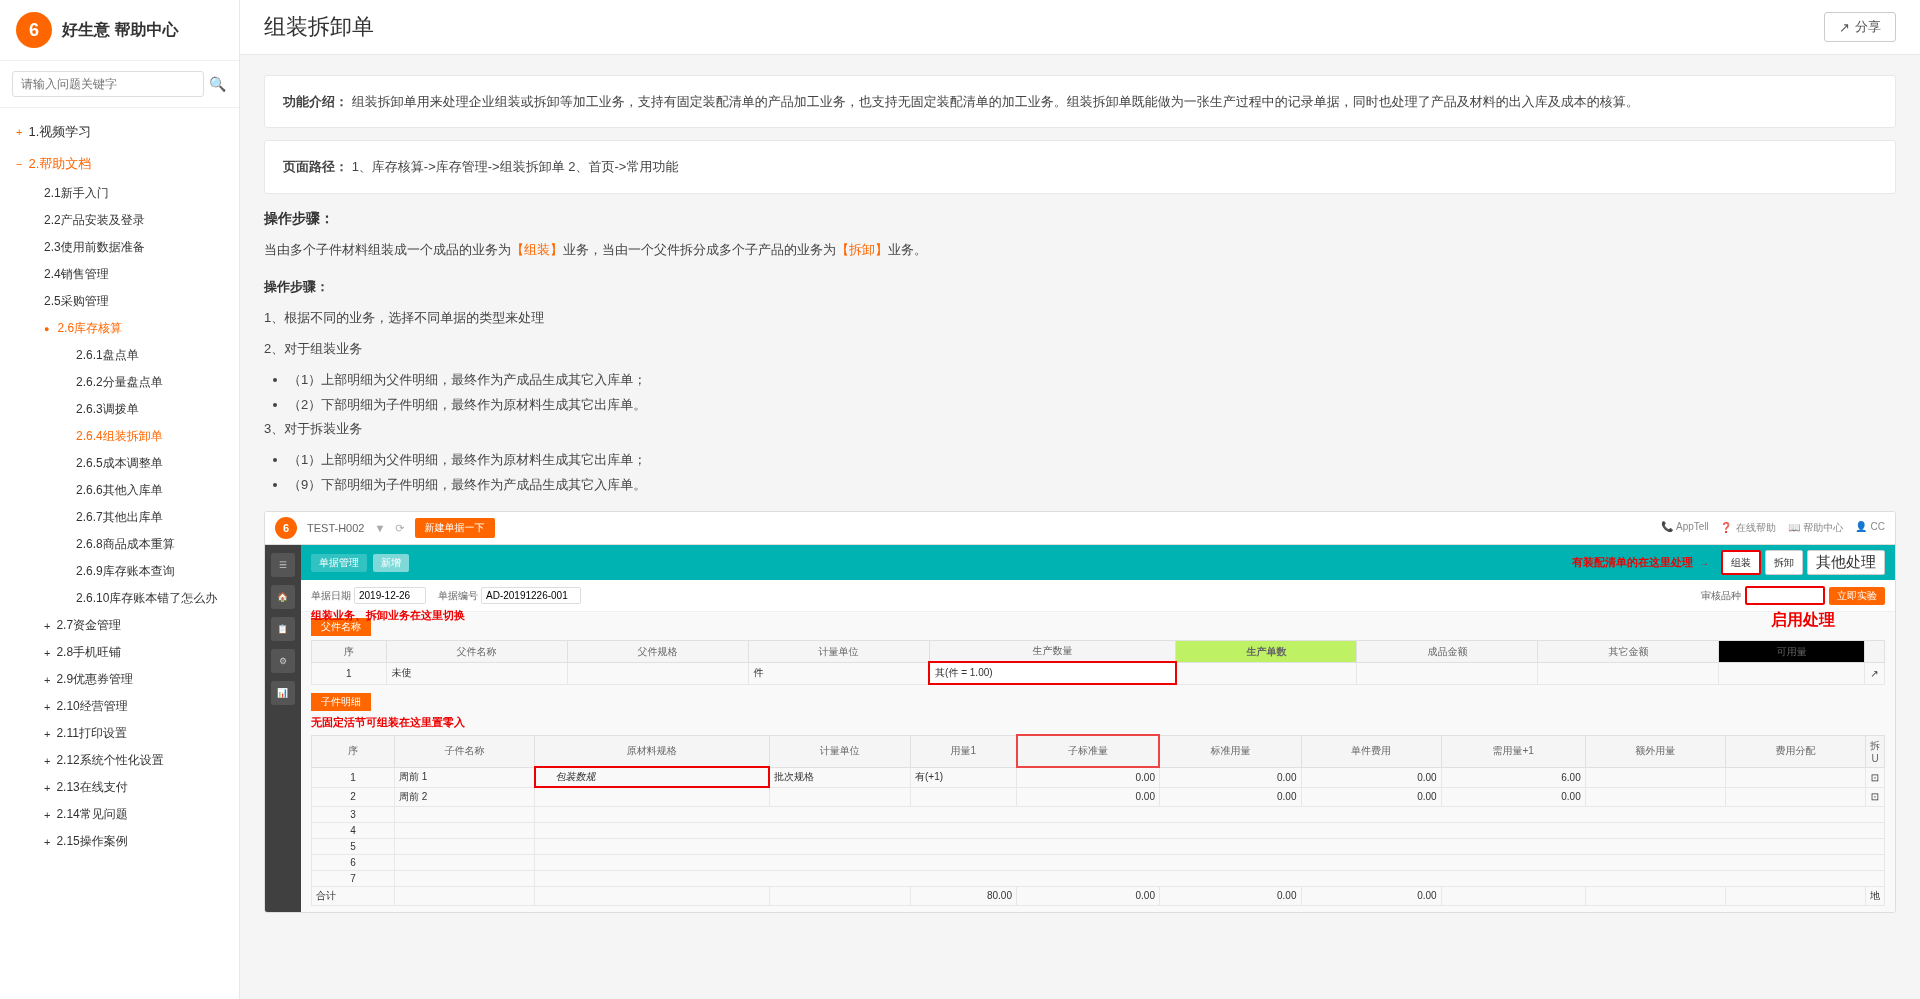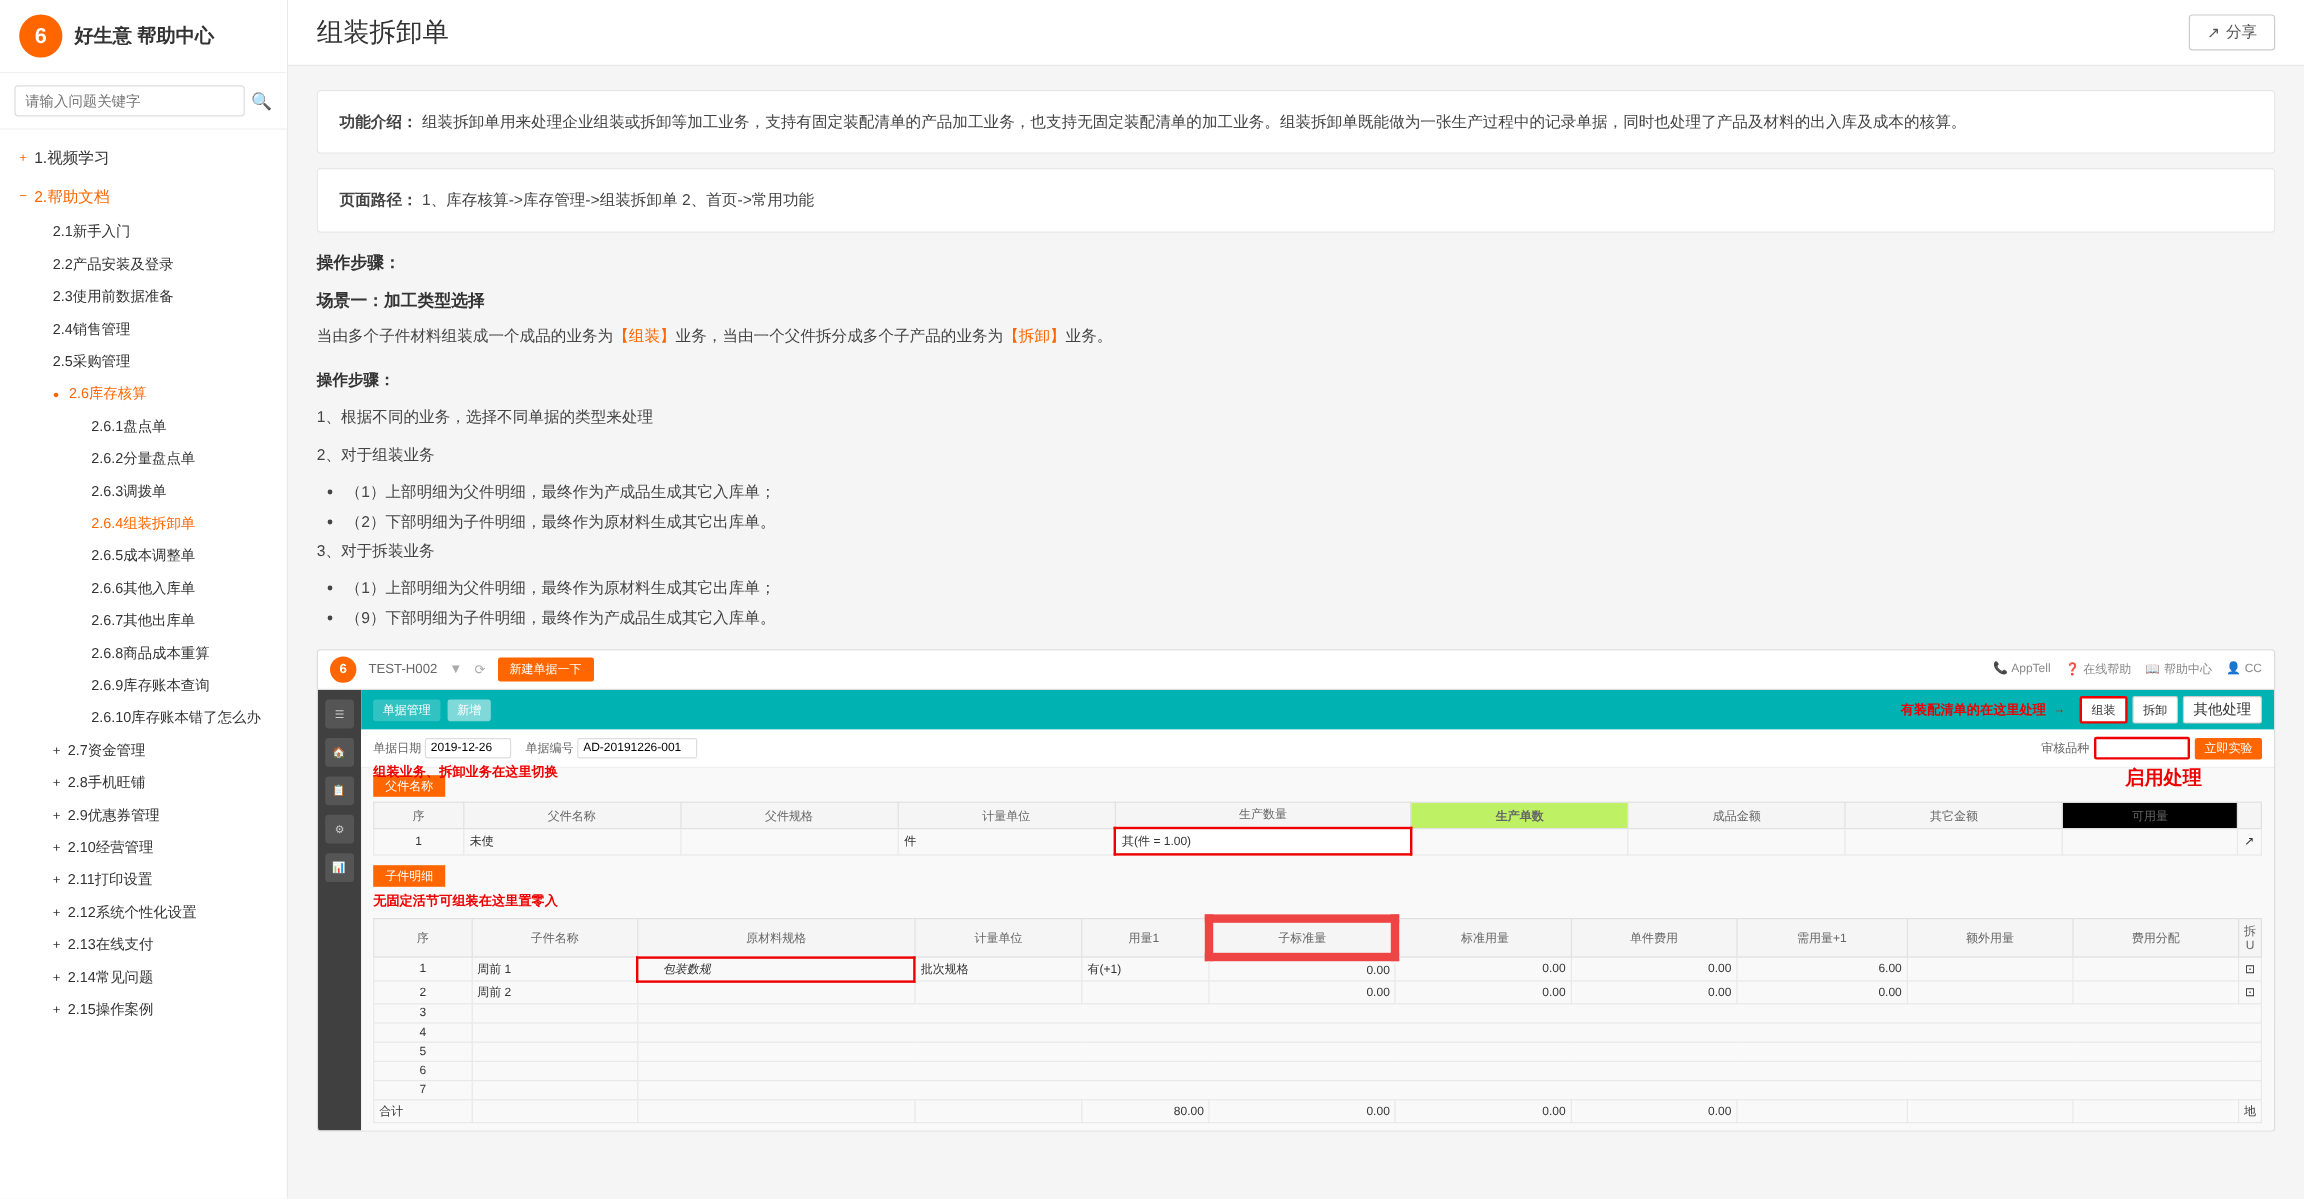--- a/index.html
+++ b/index.html
@@ -296,21 +296,20 @@
     </div>
 
 
     <div class="info-block">
       <span style="font-weight:bold;">页面路径：</span>
       <span>1、库存核算-&gt;库存管理-&gt;组装拆卸单  2、首页-&gt;常用功能</span>
     </div>
 
     <div class="section-title">操作步骤：</div>
 
-    <div class="scene-title">场景一：加工类型选择</div>
 
     <p class="content-text">
       当由多个子件材料组装成一个成品的业务为<span style="color:#f60;">【组装】</span>业务，当由一个父件拆分成多个子产品的业务为<span style="color:#f60;">【拆卸】</span>业务。
     </p>
 
     <div class="section-title" style="font-size:13px;">操作步骤：</div>
 
     <p class="content-text">1、根据不同的业务，选择不同单据的类型来处理</p>
 
     <p class="content-text">2、对于组装业务</p>
@@ -357,21 +356,21 @@
             <button style="background:rgba(255,255,255,0.2);border:none;color:#fff;padding:2px 8px;border-radius:2px;font-size:10px;cursor:pointer;">单据管理</button>
             <button style="background:rgba(255,255,255,0.5);border:none;color:#fff;padding:2px 8px;border-radius:2px;font-size:10px;cursor:pointer;">新增</button>
             <span style="flex:1;"></span>
 
             <span style="color:#e00; font-size:11px; font-weight:bold;">有装配清单的在这里处理</span>
             <span style="color:#e00;font-size:10px;">→</span>
 
             <div style="display:flex;gap:4px;margin-left:6px;">
               <button style="border:2px solid #e00;background:#fff;color:#333;padding:2px 8px;border-radius:2px;font-size:10px;cursor:pointer;">组装</button>
               <button style="border:1px solid #ccc;background:#fff;color:#333;padding:2px 8px;border-radius:2px;font-size:10px;cursor:pointer;">拆卸</button>
-              <button style="border:1px solid #ccc;background:#fff;color:#333;padding:2px 8px;border-radius:2px;font-size:12px;cursor:pointer;">其他处理</button>
+              <button style="border:1px solid #ccc;background:#fff;color:#333;padding:2px 8px;border-radius:2px;font-size:15px;cursor:pointer;">其他处理</button>
             </div>
           </div>
 
           
           <div style="background:#fff;padding:6px 10px;display:flex;align-items:center;gap:12px;border-bottom:1px solid #f0f0f0;font-size:10px;flex-wrap:wrap;position:relative;">
             <div style="display:flex;align-items:center;gap:3px;">
               <label style="color:#666;">单据日期</label>
               <input type="text" style="border: 1px solid rgb(221, 221, 221); padding: 2px 4px; font-size: 10px; border-radius: 2px; width: 72px;" value="2019-12-26">
             </div>
             <div style="display:flex;align-items:center;gap:3px;">
@@ -434,21 +433,21 @@
           <div style="position:relative;padding:2px 10px 6px;">
             <span style="color:#e00;font-size:11px;font-weight:bold;display:block;margin-bottom:4px;">无固定活节可组装在这里置零入</span>
             <table style="width:100%;border-collapse:collapse;font-size:10px;">
               <thead>
                 <tr>
                   <th style="background:#f5f5f5;border:1px solid #e0e0e0;padding:3px 4px;color:#666;font-weight:normal;">序</th>
                   <th style="background:#f5f5f5;border:1px solid #e0e0e0;padding:3px 4px;color:#666;font-weight:normal;">子件名称</th>
                   <th style="background:#f5f5f5;border:1px solid #e0e0e0;padding:3px 4px;color:#666;font-weight:normal;">原材料规格</th>
                   <th style="background:#f5f5f5;border:1px solid #e0e0e0;padding:3px 4px;color:#666;font-weight:normal;">计量单位</th>
                   <th style="background:#f5f5f5;border:1px solid #e0e0e0;padding:3px 4px;color:#666;font-weight:normal;">用量1</th>
-                  <th style="background:#f5f5f5;border:7px solid #ef4444;padding:3px 4px;color:#666;font-weight:normal;">子标准量</th>
+                  <th style="background:#f5f5f5;border:2px solid #ef4444;padding:3px 4px;color:#666;font-weight:normal;">子标准量</th>
                   <th style="background:#f5f5f5;border:1px solid #e0e0e0;padding:3px 4px;color:#666;font-weight:normal;">标准用量</th>
                   <th style="background:#f5f5f5;border:1px solid #e0e0e0;padding:3px 4px;color:#666;font-weight:normal;">单件费用</th>
                   <th style="background:#f5f5f5;border:1px solid #e0e0e0;padding:3px 4px;color:#666;font-weight:normal;">需用量+1</th>
                   <th style="background:#f5f5f5;border:1px solid #e0e0e0;padding:3px 4px;color:#666;font-weight:normal;">额外用量</th>
                   <th style="background:#f5f5f5;border:1px solid #e0e0e0;padding:3px 4px;color:#666;font-weight:normal;">费用分配</th>
                   <th style="background:#f5f5f5;border:1px solid #e0e0e0;padding:3px 4px;color:#666;font-weight:normal;width:18px;">拆U</th>
                 </tr>
               </thead>
               <tbody>
                 <tr>

